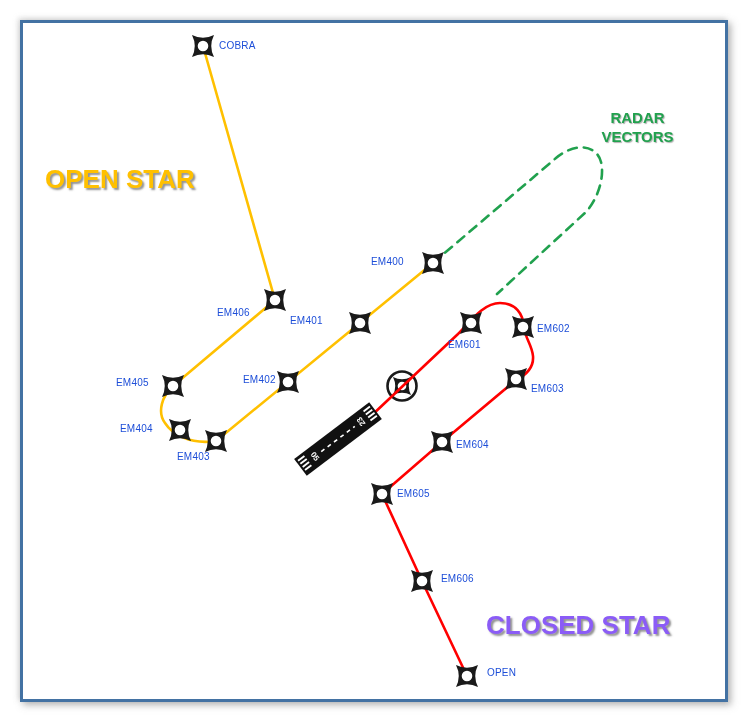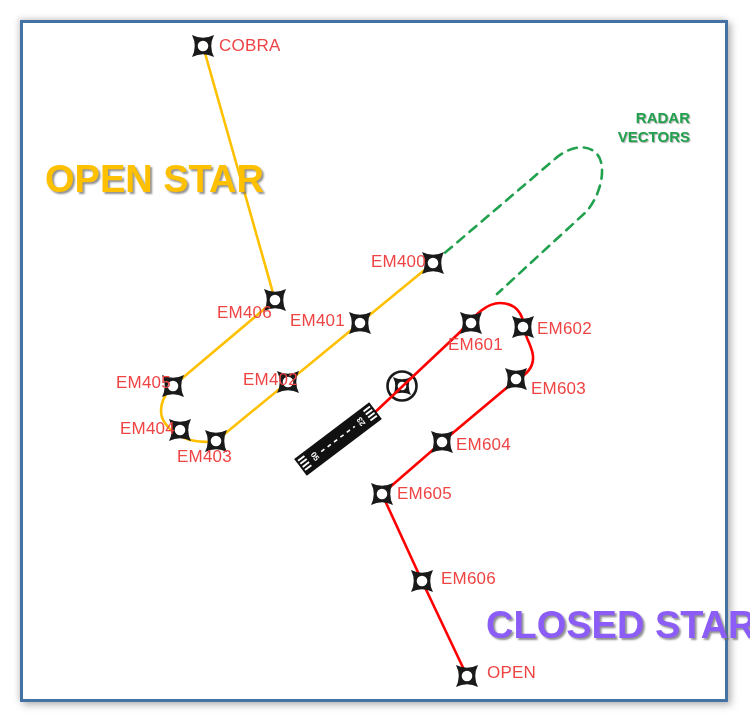--- a/index.html
+++ b/index.html
@@ -7,31 +7,31 @@
     position:relative;width:750px;height:724px;background:#ffffff;overflow:hidden;
     font-family:"Liberation Sans",sans-serif;
   }
   .frame{
     position:absolute;left:20px;top:20px;width:702px;height:676px;
     border:3px solid #4372A3;background:#ffffff;
     box-shadow:3px 3px 7px rgba(110,110,110,0.5), -2px -2px 5px rgba(160,160,160,0.35);
   }
   svg.overlay{position:absolute;left:0;top:0;width:750px;height:724px;}
   .wpt-label{
-    position:absolute;font-size:17px;line-height:17px;color:#ef4444;
+    position:absolute;font-size:10px;line-height:17px;color:#1d4ed8;
     white-space:nowrap;letter-spacing:0.2px;
   }
   .title{
-    position:absolute;font-weight:bold;font-size:38px;line-height:32px;white-space:nowrap;
+    position:absolute;font-weight:bold;font-size:26px;line-height:32px;white-space:nowrap;
     text-shadow:2px 2px 2px rgba(110,110,110,0.75);
   }
   .title-open{left:45px;top:163px;color:#FFC000;}
   .title-closed{left:486px;top:609px;color:#8b5cf6;}
   .radar-label{
-    position:absolute;left:585px;top:108px;width:105px;text-align:right;
+    position:absolute;left:585px;top:108px;width:105px;text-align:center;
     font-weight:bold;font-size:15px;line-height:19px;color:#21A14E;
     text-shadow:1px 1px 1px rgba(110,110,110,0.55);
   }
 </style>
 </head>
 <body>
 
 <div class="canvas">
 
   <div class="frame"></div>

